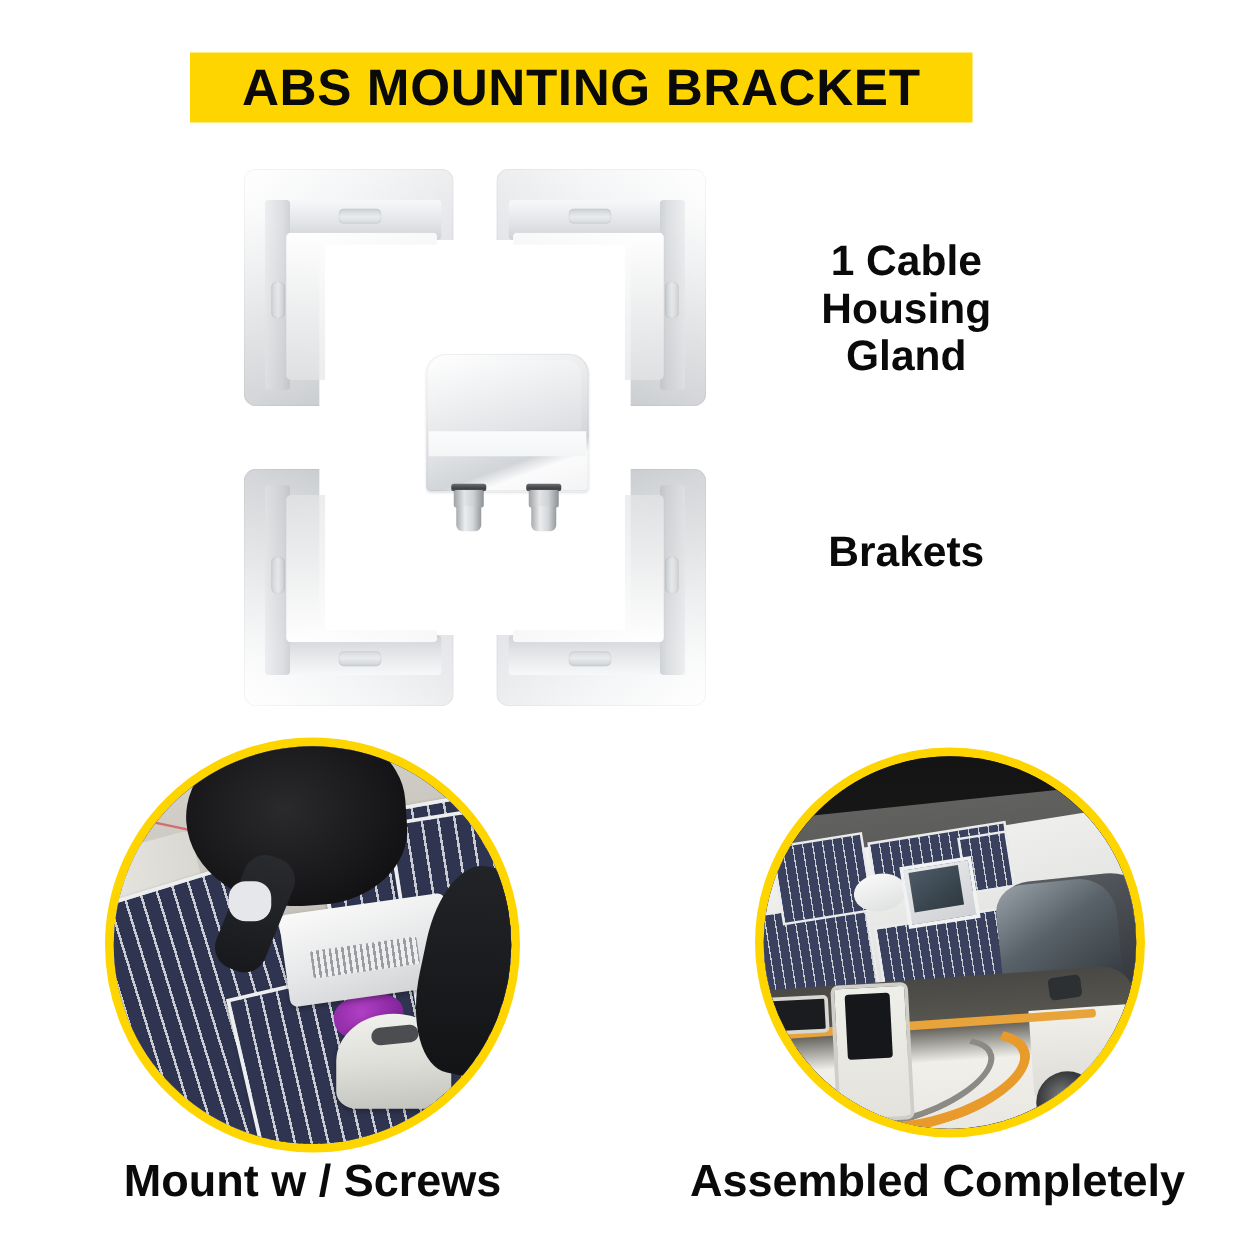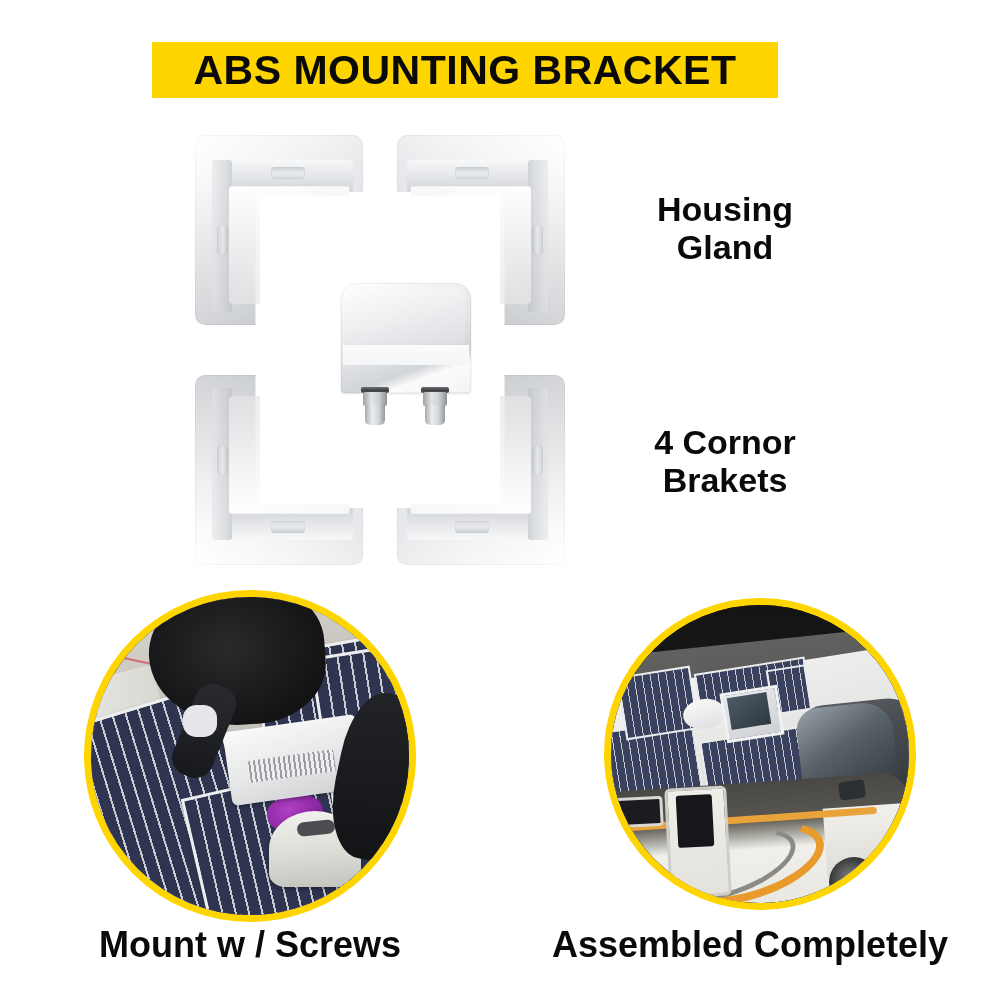--- a/index.html
+++ b/index.html
@@ -476,26 +476,26 @@
       <div class="gland-connector" id="gland-right">
         <div class="seal"></div>
         <div class="nut"></div>
         <div class="cap"></div>
       </div>
     </div>
 
   </div>
 
   <div class="callout" id="callout-gland">
+    <div>1 Cable</div>
     <div>Housing</div>
     <div>Gland</div>
   </div>
 
   <div class="callout" id="callout-corners">
-    <div>4 Cornor</div>
     <div>Brakets</div>
   </div>
 
   <div class="photo-circle" id="photo-left">
     <div class="photo-inner">
       <div id="scene-left">
         <div id="l-roofrail"></div>
         <div id="l-wood"></div>
         <div class="panel" id="lp1"></div>
         <div class="panel" id="lp2"></div>

